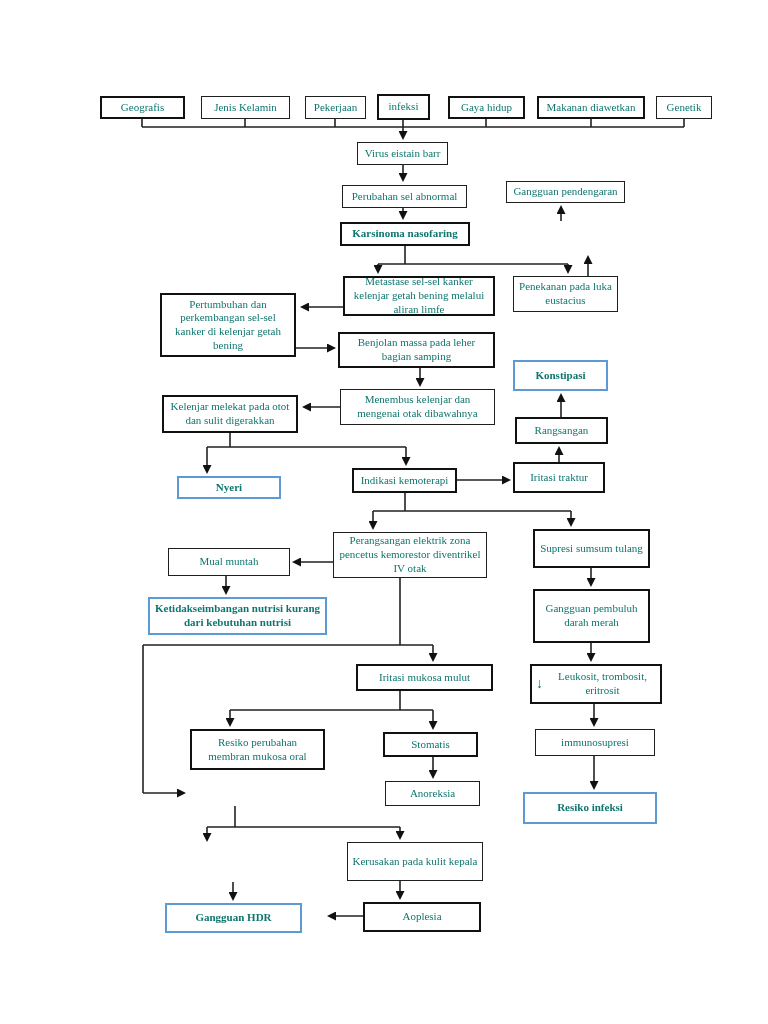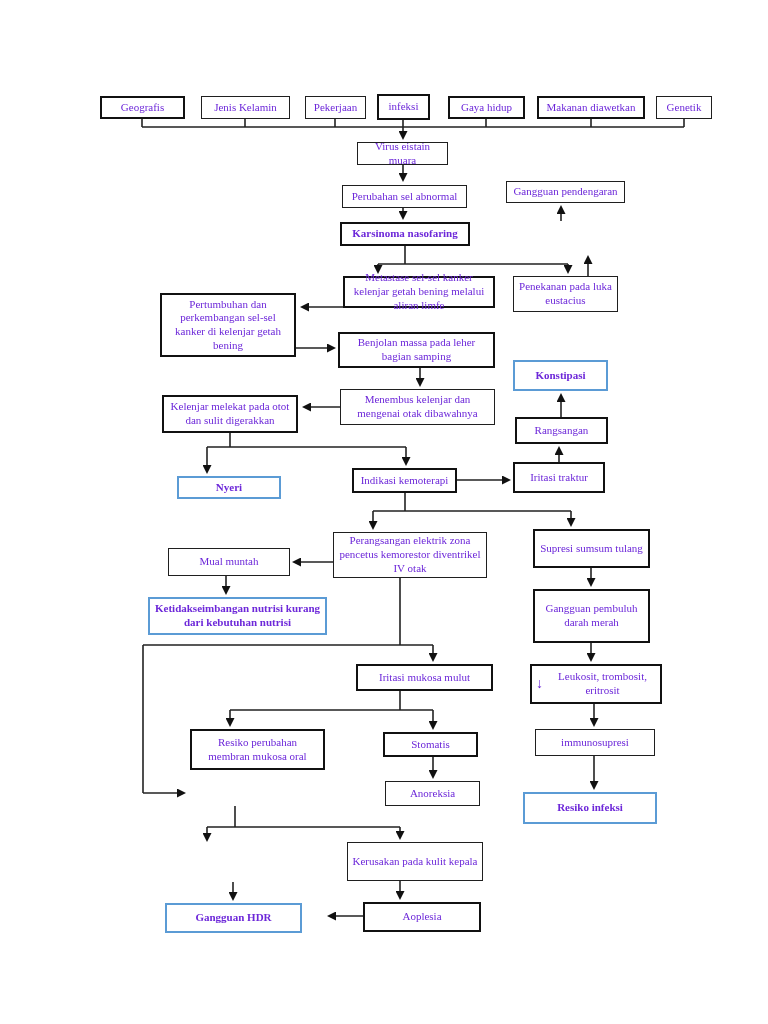--- a/index.html
+++ b/index.html
@@ -1,18 +1,18 @@
 <!DOCTYPE html>
 <html><head>
 <meta charset="utf-8">
 <style>
   html,body{margin:0;padding:0;background:#ffffff;}
   .page{
     position:relative;width:768px;height:1024px;background:#ffffff;overflow:hidden;
-    font-family:"Liberation Serif","DejaVu Serif",serif;color:#6d28d9;border-radius:7px;
+    font-family:"Liberation Serif","DejaVu Serif",serif;color:#0f766e;border-radius:7px;
   }
   svg.wires{position:absolute;left:0;top:0;width:768px;height:1024px;}
   svg.wires path{stroke:#222;stroke-width:1.6;fill:none;}
   svg.wires path.arrow{marker-end:url(#ah);}
   .box{
     position:absolute;box-sizing:border-box;background:#ffffff;
     display:flex;align-items:center;justify-content:center;text-align:center;
     font-size:11px;line-height:1.25;padding:2px 4px;
   }
   .b1{border:1.6px solid #1f1f1f;}
@@ -94,37 +94,37 @@
       <span>Gaya hidup</span>
     </div>
   <div class="box b2" style="left:537px;top:96px;width:108px;height:23px">
       <span>Makanan diawetkan</span>
     </div>
   <div class="box b1" style="left:656px;top:96px;width:56px;height:23px">
       <span>Genetik</span>
     </div>
 
   <div class="box b1" style="left:357px;top:142px;width:91px;height:23px">
-      <span>Virus eistain muara</span>
+      <span>Virus eistain barr</span>
     </div>
   <div class="box b1" style="left:342px;top:185px;width:125px;height:23px">
       <span>Perubahan sel abnormal</span>
     </div>
   <div class="box b2 bt" style="left:340px;top:222px;width:130px;height:24px">
       <span>Karsinoma nasofaring</span>
     </div>
 
   <div class="box b1" style="left:506px;top:181px;width:119px;height:22px">
       <span>Gangguan pendengaran</span>
     </div>
   <div class="box b1" style="left:513px;top:276px;width:105px;height:36px">
       <span>Penekanan pada luka eustacius</span>
     </div>
 
-  <div class="box b2" style="left:343px;top:276px;width:152px;height:32px">
+  <div class="box b2" style="left:343px;top:276px;width:152px;height:40px">
       <span>Metastase sel-sel kanker kelenjar getah bening melalui aliran limfe</span>
     </div>
   <div class="box b2" style="left:160px;top:293px;width:136px;height:64px">
       <span>Pertumbuhan dan perkembangan sel-sel kanker di kelenjar getah bening</span>
     </div>
   <div class="box b2" style="left:338px;top:332px;width:157px;height:36px">
       <span>Benjolan massa pada leher bagian samping</span>
     </div>
   <div class="box b1" style="left:340px;top:389px;width:155px;height:36px">
       <span>Menembus kelenjar dan mengenai otak dibawahnya</span>

